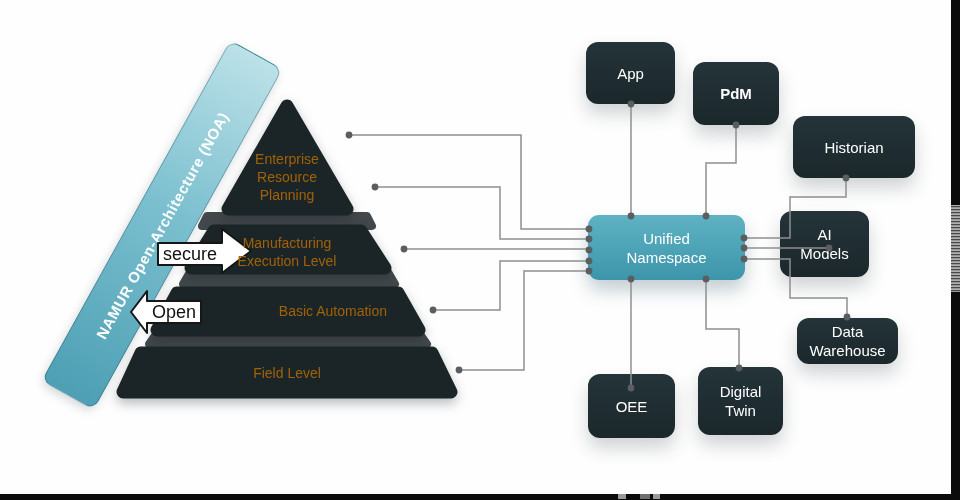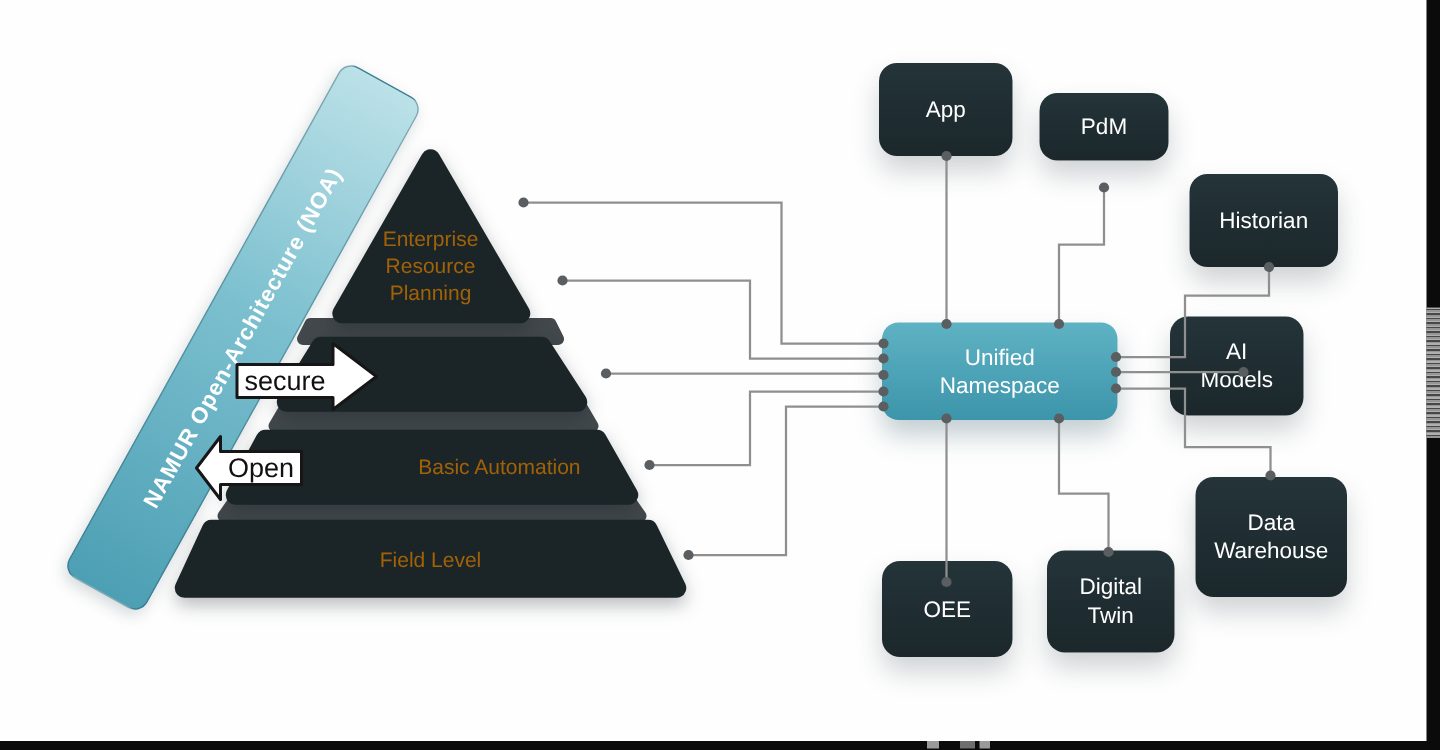--- a/index.html
+++ b/index.html
@@ -74,31 +74,31 @@
 
 <div id="stage">
 
   <div class="abs banner">
     <span class="banner-text">NAMUR Open-Architecture (NOA)</span>
   </div>
 
   <div class="node" style="left:586px;top:42px;width:89px;height:62px;">
     <span class="multiline">App</span>
   </div>
-  <div class="node" style="left:693px;top:62px;width:86px;height:45px;">
+  <div class="node" style="left:693px;top:62px;width:86px;height:63px;font-weight:bold;">
     <span class="multiline">PdM</span>
   </div>
-  <div class="node" style="left:793px;top:116px;width:99px;height:62px;">
+  <div class="node" style="left:793px;top:116px;width:122px;height:62px;">
     <span class="multiline">Historian</span>
   </div>
   <div class="node" style="left:780px;top:211px;width:89px;height:66px;">
     <span class="multiline">AI
 Models</span>
   </div>
-  <div class="node" style="left:797px;top:318px;width:101px;height:80px;">
+  <div class="node" style="left:797px;top:318px;width:101px;height:46px;">
     <span class="multiline">Data
 Warehouse</span>
   </div>
   <div class="node" style="left:698px;top:367px;width:85px;height:68px;">
     <span class="multiline">Digital
 Twin</span>
   </div>
   <div class="node" style="left:588px;top:374px;width:87px;height:64px;">
     <span class="multiline">OEE</span>
   </div>
@@ -166,20 +166,22 @@
 
     <g fill="#ffffff" stroke="#161616" stroke-width="2" stroke-linejoin="round">
       <path d="M158,243 L222,243 L222,229 L251,251 L222,273 L222,265 L158,265 Z"></path>
       <path d="M201,301 L147,301 L147,291 L131,312 L147,333 L147,323 L201,323 Z"></path>
     </g>
   </svg>
 
   <div class="pyr-label" style="left:217px;top:150px;width:140px;">Enterprise
 Resource
 Planning</div>
+  <div class="pyr-label" style="left:207px;top:234px;width:160px;">Manufacturing
+Execution Level</div>
   <div class="pyr-label" style="left:187px;top:302px;width:200px;text-align:right;">Basic Automation</div>
   <div class="pyr-label" style="left:187px;top:364px;width:200px;">Field Level</div>
 
   <div class="arrow-label" style="left:158px;top:243px;width:64px;height:22px;">secure</div>
   <div class="arrow-label" style="left:147px;top:301px;width:54px;height:22px;">Open</div>
 
   <div class="abs right-strip"></div>
   <div class="abs right-strip-noise"></div>
   <div class="abs bottom-bar"></div>
   <div class="abs bar-speck" style="left:618px;width:8px;background:#9a9a9a;"></div>

